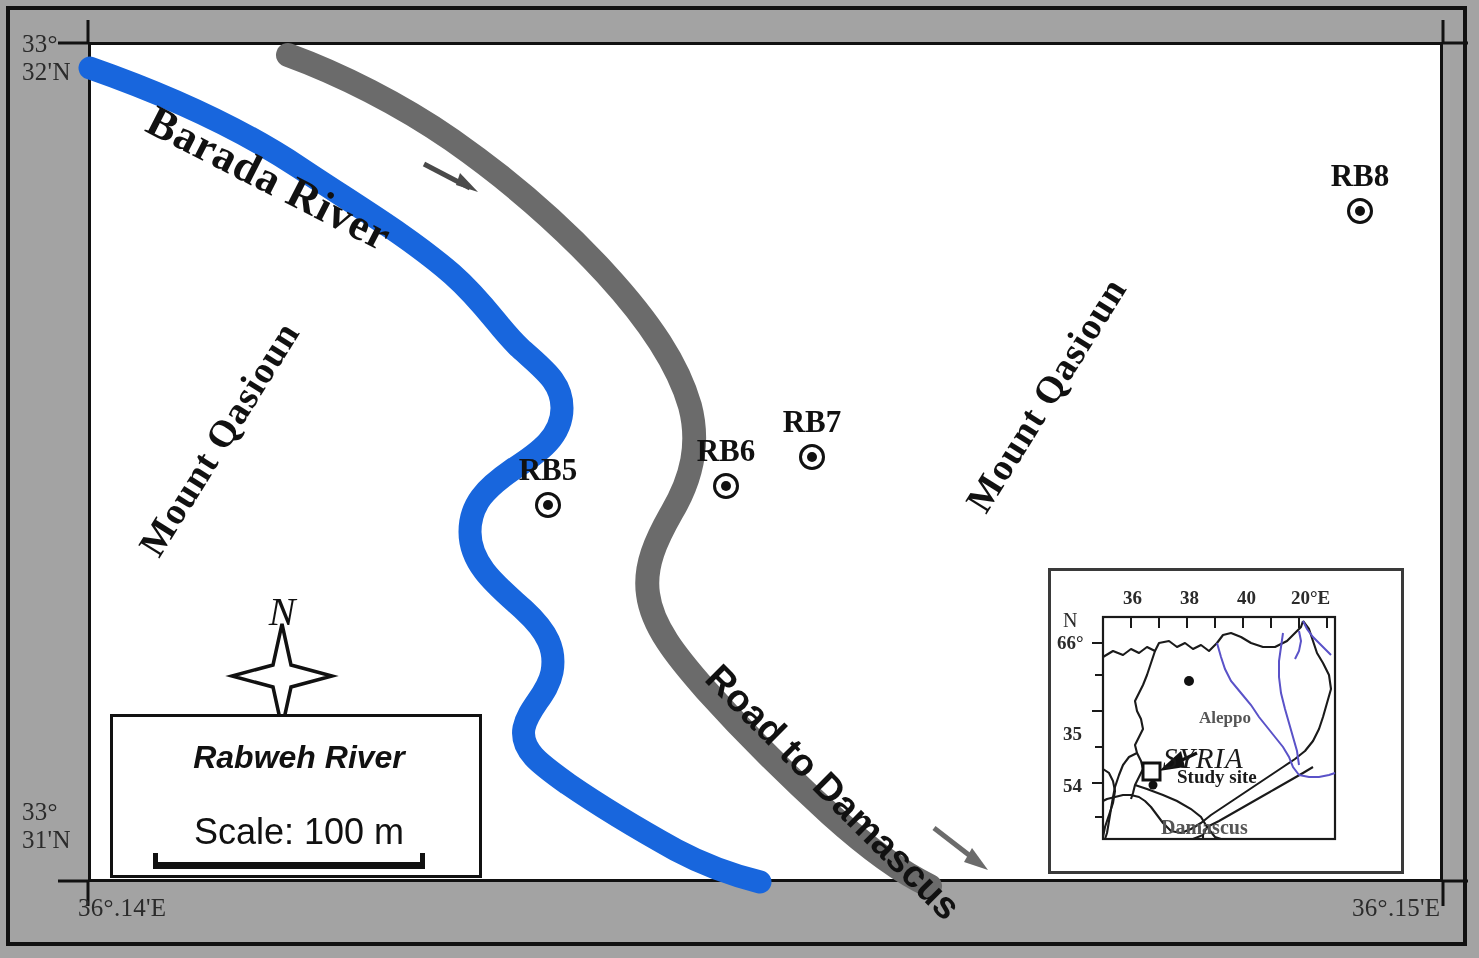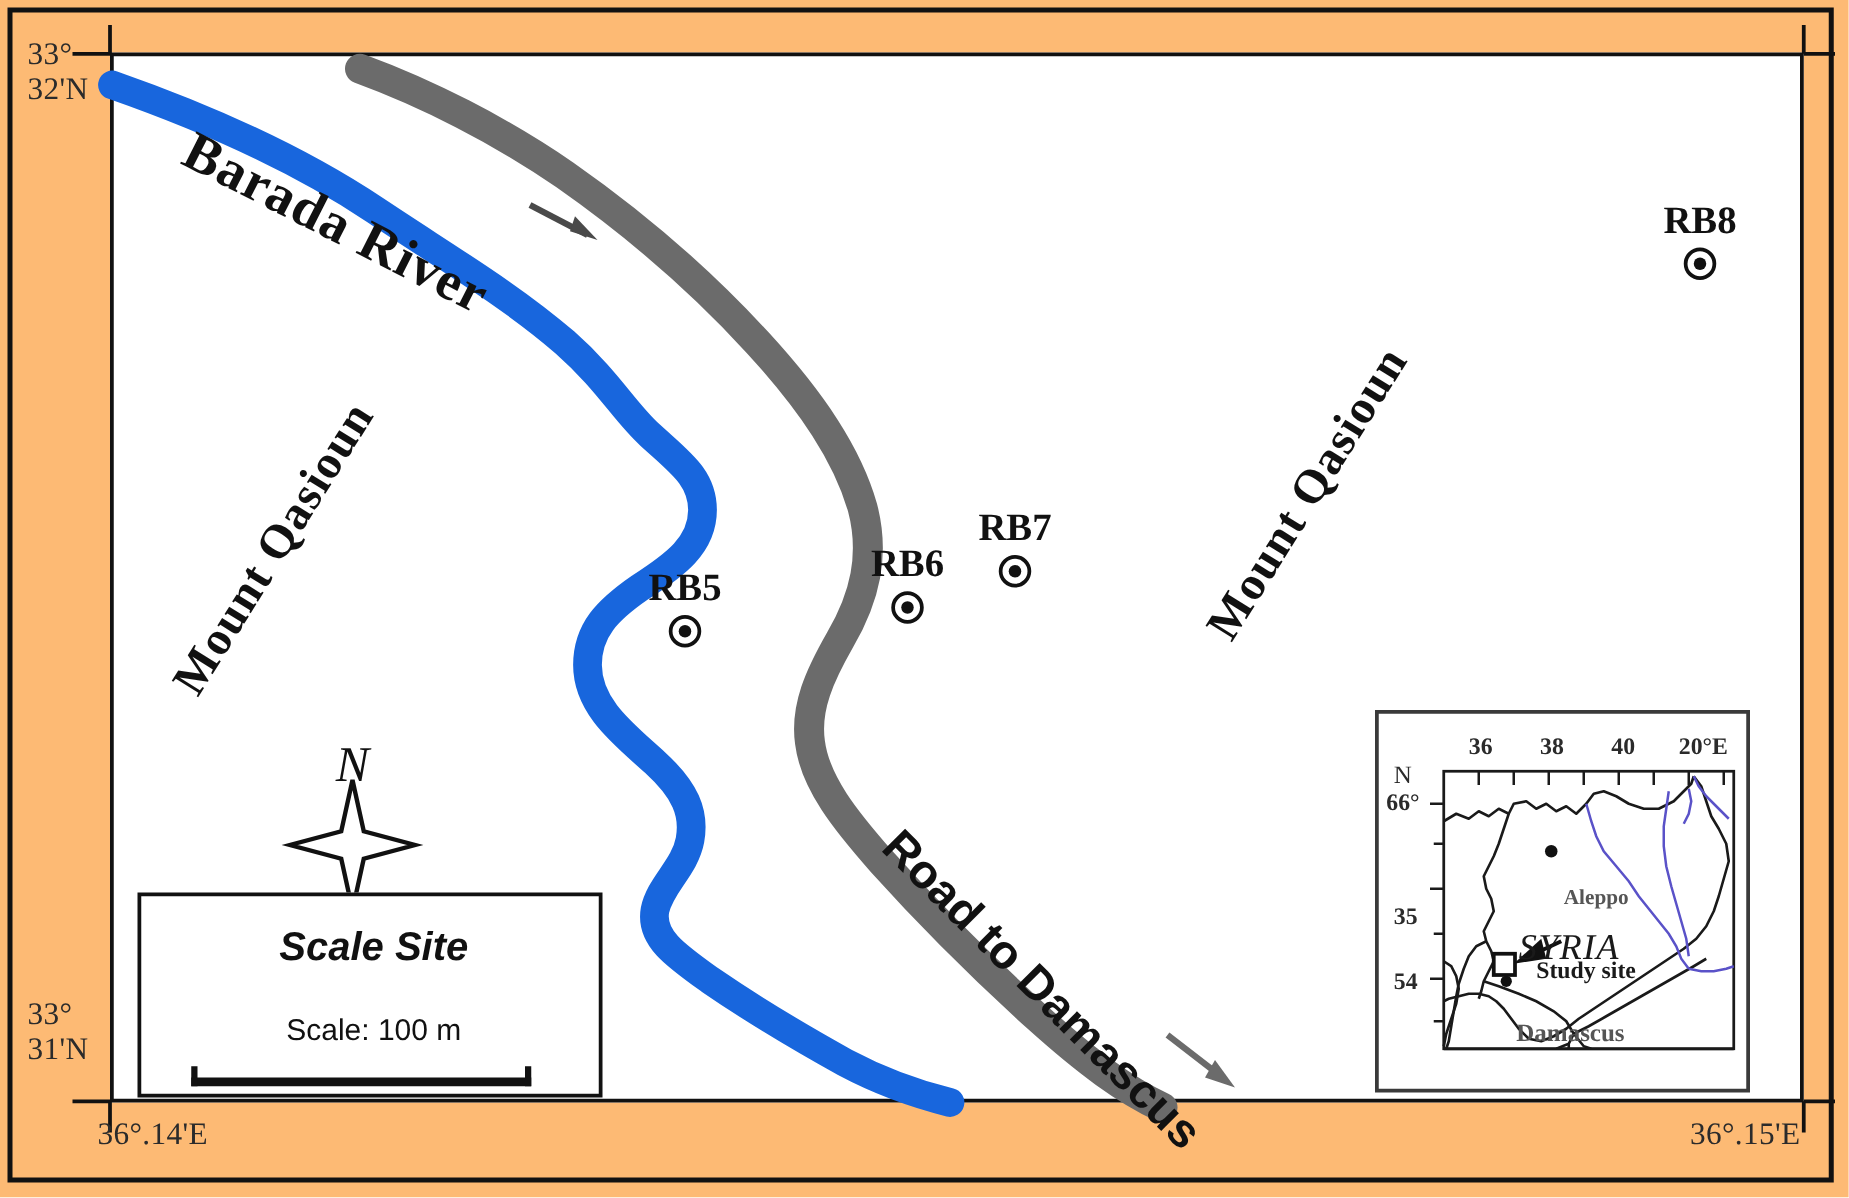--- a/index.html
+++ b/index.html
@@ -8,21 +8,21 @@
     padding: 0;
     background: #ffffff;
   }
   body {
     font-family: "Liberation Serif", serif;
   }
   #figure {
     position: relative;
     width: 1479px;
     height: 958px;
-    background: #fdba74;
+    background: #a3a3a3;
     overflow: hidden;
   }
   
   #outer-frame {
     position: absolute;
     left: 6px;
     top: 6px;
     width: 1461px;
     height: 940px;
     border: 4px solid #111111;
@@ -176,41 +176,41 @@
     font-style: italic;
     font-size: 32px;
     color: #111111;
   }
   #legend-scale-text {
     position: absolute;
     left: 0; top: 94px;
     width: 372px;
     text-align: center;
     font-family: "Liberation Sans", sans-serif;
-    font-size: 24px;
+    font-size: 36px;
     color: #111111;
   }
   #scale-bar {
     position: absolute;
     left: 40px;
     top: 136px;
     width: 272px;
     height: 16px;
     border-left: 5px solid #111111;
     border-right: 5px solid #111111;
     border-bottom: 7px solid #111111;
     box-sizing: border-box;
   }
 
   
   #inset-box {
     position: absolute;
-    left: 1100px;
+    left: 1048px;
     top: 568px;
-    width: 300px;
+    width: 356px;
     height: 306px;
     border: 3px solid #3a3a3a;
     box-sizing: border-box;
     background: #ffffff;
   }
   #inset-svg {
     position: absolute;
     left: 0; top: 0;
     width: 300px;
     height: 306px;
@@ -322,21 +322,21 @@
   <div class="site" style="left:1360px; top:158px;">
     <div class="site-label">RB8</div>
     <div class="site-marker" style="top:40px;"></div>
   </div>
 
   <div id="compass">
     <div id="compass-n">N</div>
   </div>
 
   <div id="legend-box">
-    <div id="legend-title">Scale Site</div>
+    <div id="legend-title">Rabweh River</div>
     <div id="legend-scale-text">Scale:  100 m</div>
     <div id="scale-bar"></div>
   </div>
 
   <div id="inset-box">
     <svg id="inset-svg" viewBox="0 0 300 306">
 
       <rect x="52" y="46" width="232" height="222" fill="none" stroke="#1a1a1a" stroke-width="2.2"></rect>
 
       <g stroke="#1a1a1a" stroke-width="2">

